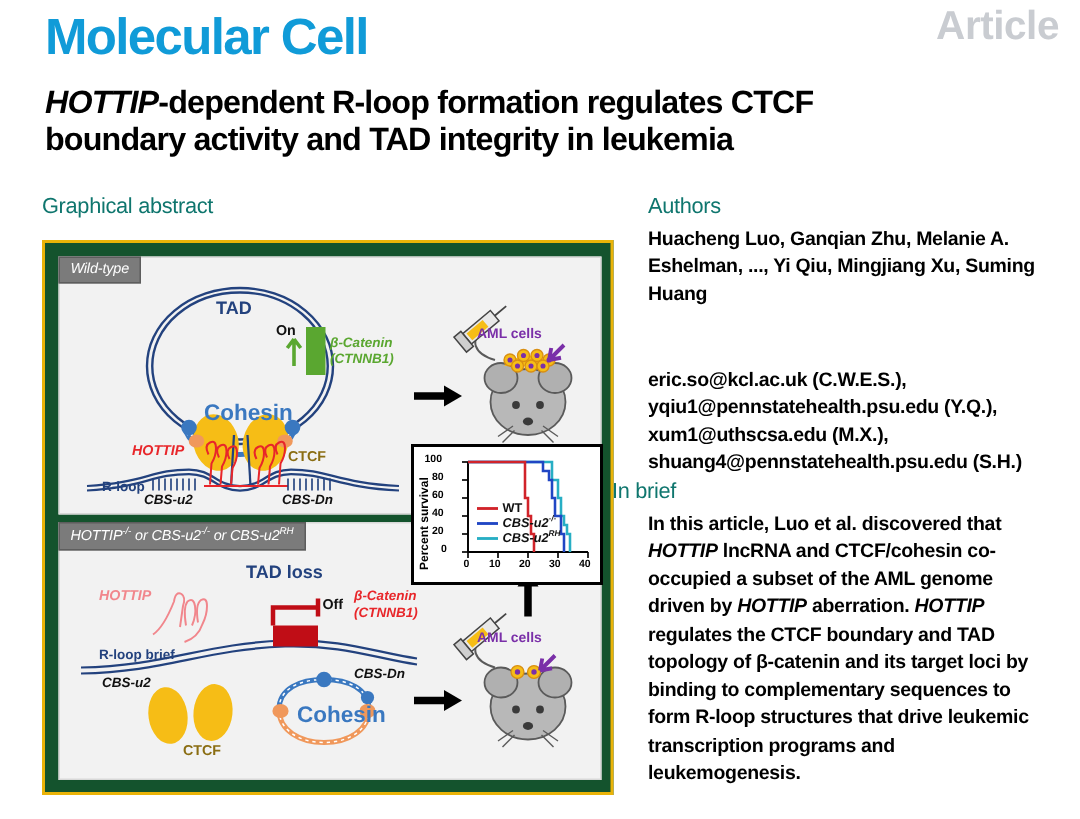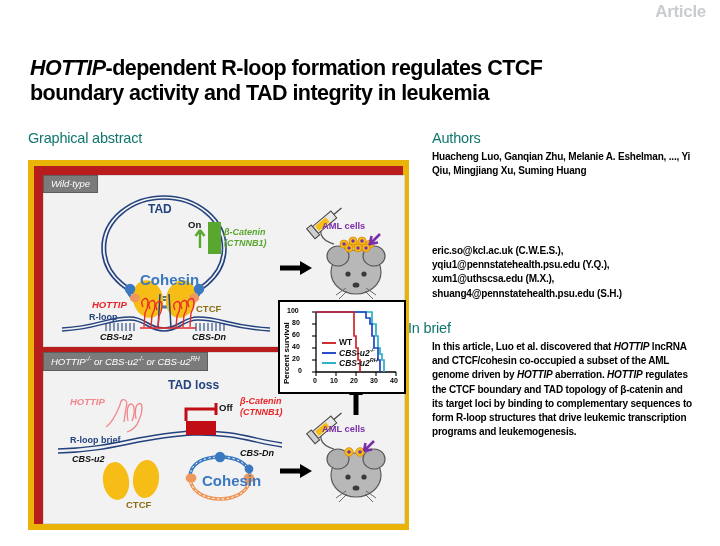--- a/index.html
+++ b/index.html
@@ -6,21 +6,21 @@
   body{
     width:720px;height:546px;background:#ffffff;overflow:hidden;
     font-family:"Liberation Sans",sans-serif;color:#000;
     -webkit-font-smoothing:antialiased;
   }
   .page{position:relative;width:720px;height:546px;}
 
   
   .article-tag{
     position:absolute;right:14px;top:2px;
-    font-size:17px;font-weight:bold;color:#c9ccd1;letter-spacing:-0.3px;
+    font-size:27px;font-weight:bold;color:#c9ccd1;letter-spacing:-0.3px;
   }
   .journal{
     position:absolute;left:30px;top:8px;
     font-size:34px;font-weight:bold;color:#109bd8;letter-spacing:-1.1px;
     line-height:1;
   }
   .title{
     position:absolute;left:30px;top:56px;width:665px;
     font-size:21.5px;font-weight:bold;line-height:1.17;letter-spacing:-0.55px;
   }
@@ -30,31 +30,31 @@
   .sec-head{
     position:absolute;font-size:14.5px;color:#0f766e;font-weight:normal;
     letter-spacing:-0.2px;
   }
   #ga-head{left:28px;top:130px;}
   #auth-head{left:432px;top:130px;}
   #corr-head{left:432px;top:225px;}
   #brief-head{left:408px;top:320px;}
 
   
-  .rcol{position:absolute;left:432px;width:262px;font-size:10px;line-height:1.42;
+  .rcol{position:absolute;left:432px;width:262px;font-size:13px;line-height:1.42;
         font-weight:bold;letter-spacing:-0.2px;}
   #authors{top:150px;}
   #correspondence{top:244px;font-weight:bold;}
   #inbrief{top:340px;font-weight:bold;}
   #inbrief i{font-style:italic;}
 
   
   .ga-frame{
     position:absolute;left:28px;top:160px;width:381px;height:370px;
-    border:6px solid #eab308;background:#b91c1c;box-sizing:border-box;
+    border:2px solid #eab308;background:#14532d;box-sizing:border-box;
   }
   .panel{
     position:absolute;left:9px;width:362px;background:#f2f2f2;
     border:1px solid #d8d8d8;box-sizing:border-box;
   }
   #panel-wt{top:9px;height:172px;}
   #panel-loss{top:186px;height:172px;}
 
   .panel-tag{
     position:absolute;left:-1px;top:-1px;background:#7b7b7b;color:#fff;
@@ -93,20 +93,21 @@
   .legend-item sup{font-size:5.5px;vertical-align:super;}
 
   svg{display:block;overflow:visible;}
 </style>
 </head>
 <body>
 
 <div class="page">
 
   <div class="article-tag">Article</div>
+  <div class="journal">Molecular Cell</div>
   <div class="title">
     <i>HOTTIP</i><span>-dependent R-loop formation regulates CTCF</span><br>
     <span>boundary activity and TAD integrity in leukemia</span>
   </div>
 
   <div class="sec-head" id="ga-head">Graphical abstract</div>
   <div class="sec-head" id="auth-head">Authors</div>
   <div class="sec-head" id="brief-head">In brief</div>
 
   <div class="rcol" id="authors">Huacheng Luo, Ganqian Zhu, Melanie A. Eshelman, ..., Yi Qiu, Mingjiang Xu, Suming Huang</div>
@@ -234,21 +235,21 @@
           </g>
 
           <path d="M 336 58 L 326 68 M 326 68 l 8 -1.5 M 326 68 l 1.5 -8" stroke="#7a2fa8" stroke-width="2.6" fill="none"></path>
         </g>
       </svg>
 
       <div class="lbl lbl-tad" style="left:104px;top:27px;">TAD</div>
       <div class="lbl lbl-cohesin" style="left:96px;top:96px;">Cohesin</div>
       <div class="lbl lbl-ctcf" style="left:152px;top:128px;">CTCF</div>
       <div class="lbl lbl-hottip" style="left:48px;top:124px;">HOTTIP</div>
-      <div class="lbl lbl-rloop" style="left:28px;top:137px;margin-left:17px;">R-loop</div>
+      <div class="lbl lbl-rloop" style="left:28px;top:148px;">R-loop</div>
       <div class="lbl lbl-cbs" style="left:56px;top:157px;">CBS-u2</div>
       <div class="lbl lbl-cbs" style="left:148px;top:157px;">CBS-Dn</div>
       <div class="lbl lbl-on" style="left:144px;top:44px;">On</div>
       <div class="lbl lbl-bcat-g" style="left:180px;top:52px;">β-Catenin</div>
       <div class="lbl lbl-bcat-g" style="left:180px;top:63px;">(CTNNB1)</div>
       <div class="lbl lbl-aml" style="left:278px;top:46px;">AML cells</div>
     </div>
 
     <div class="panel" id="panel-loss">
       <div class="panel-tag"><i>HOTTIP</i><sup>-/-</sup><span> or CBS-u2</span><sup>-/-</sup><span> or CBS-u2</span><sup>RH</sup></div>

